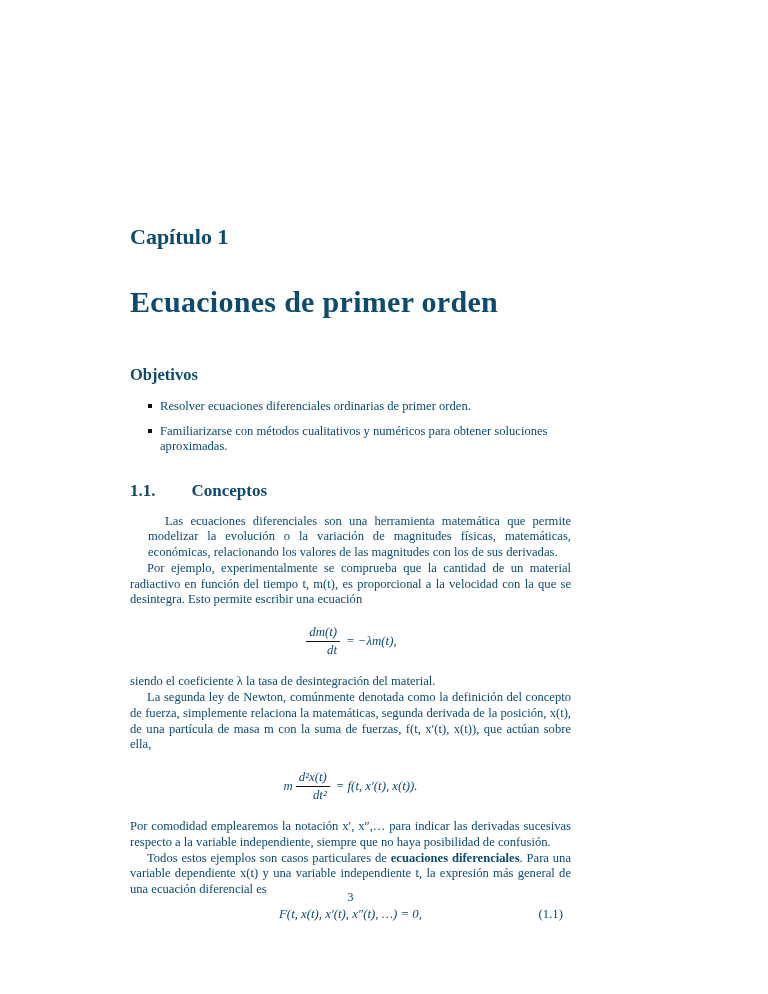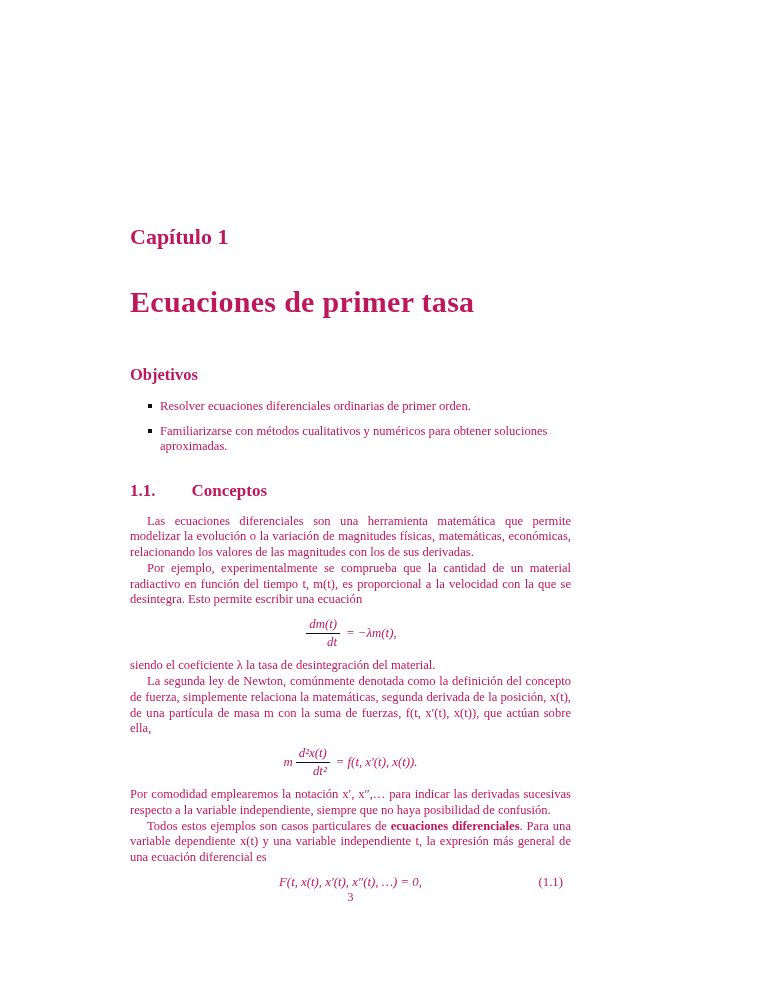--- a/index.html
+++ b/index.html
@@ -1,20 +1,20 @@
 <!DOCTYPE html>
 <html><head>
 <meta charset="utf-8">
 <style>
   html, body { margin:0; padding:0; background:#ffffff; }
   .page {
     position:relative;
     width:768px; height:994px;
     background:#ffffff;
-    color:#be185d;
+    color:#0c4a6e;
     font-family:"Liberation Serif", "DejaVu Serif", serif;
     overflow:hidden;
   }
   .content {
     position:absolute;
     left:130px; top:224px;
     width:441px;
   }
   .chapter-label {
     font-size:22px;
@@ -56,39 +56,39 @@
     font-weight:bold;
     margin:26px 0 0 0;
   }
   .section-heading .sec-num { margin-right:36px; }
   .para {
     font-size:12.6px;
     line-height:15.7px;
     text-align:justify;
     margin:0;
   }
-  .para.first { margin-top:13px; }
+  .para.first { margin-top:13px;margin-left:18px; }
   .para.indent { text-indent:17px; }
   .bold-inline { font-weight:bold; }
   .equation {
     position:relative;
     display:flex;
     justify-content:center;
     align-items:center;
     font-size:12.8px;
     margin:9px 0 9px 0;
     font-style:italic;
   }
   .equation .rhs { margin-left:4px; }
   .frac {
     display:inline-flex;
     flex-direction:column;
     text-align:center;
     vertical-align:middle;
-    margin:0 2px;
+    margin:8px 2px;
     line-height:1.15;
   }
   .frac .num { padding:0 3px 1px 3px; border-bottom:1px solid #111; }
   .frac .den { padding:1px 3px 0 3px;text-align:right; }
   .eq-prefix { margin-right:1px; }
   .eq-number {
     position:absolute;
     right:8px;
     font-style:normal;
   }
@@ -101,21 +101,21 @@
   }
 </style>
 </head>
 <body>
 
 <div class="page">
   <div class="content">
 
     <h2 class="chapter-label">Capítulo 1</h2>
 
-    <h1 class="chapter-title">Ecuaciones de primer tasa</h1>
+    <h1 class="chapter-title">Ecuaciones de primer orden</h1>
 
     <h3 class="objectives-heading">Objetivos</h3>
 
     <ul class="objectives-list">
       <li>
         <span class="bullet-square"></span>
         <span>Resolver ecuaciones diferenciales ordinarias de primer orden.</span>
       </li>
       <li>
         <span class="bullet-square"></span>

